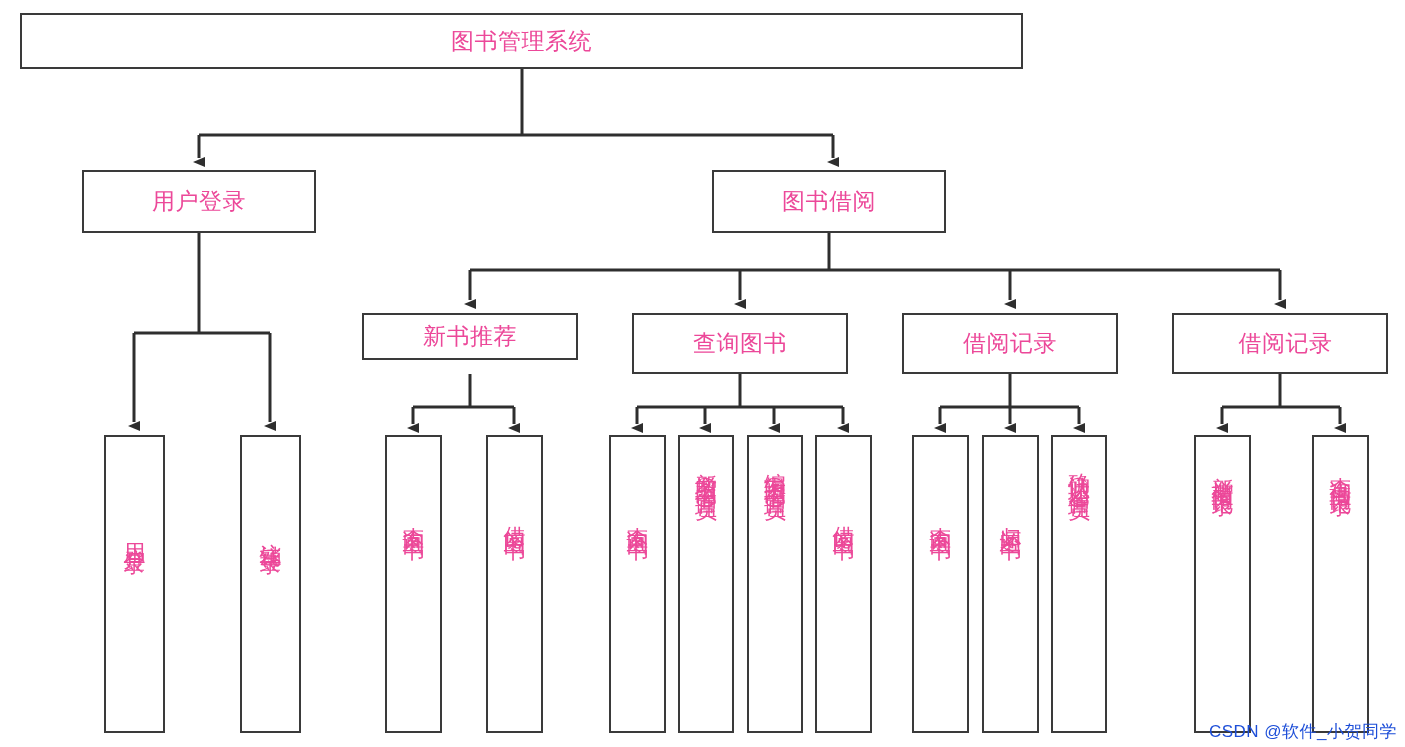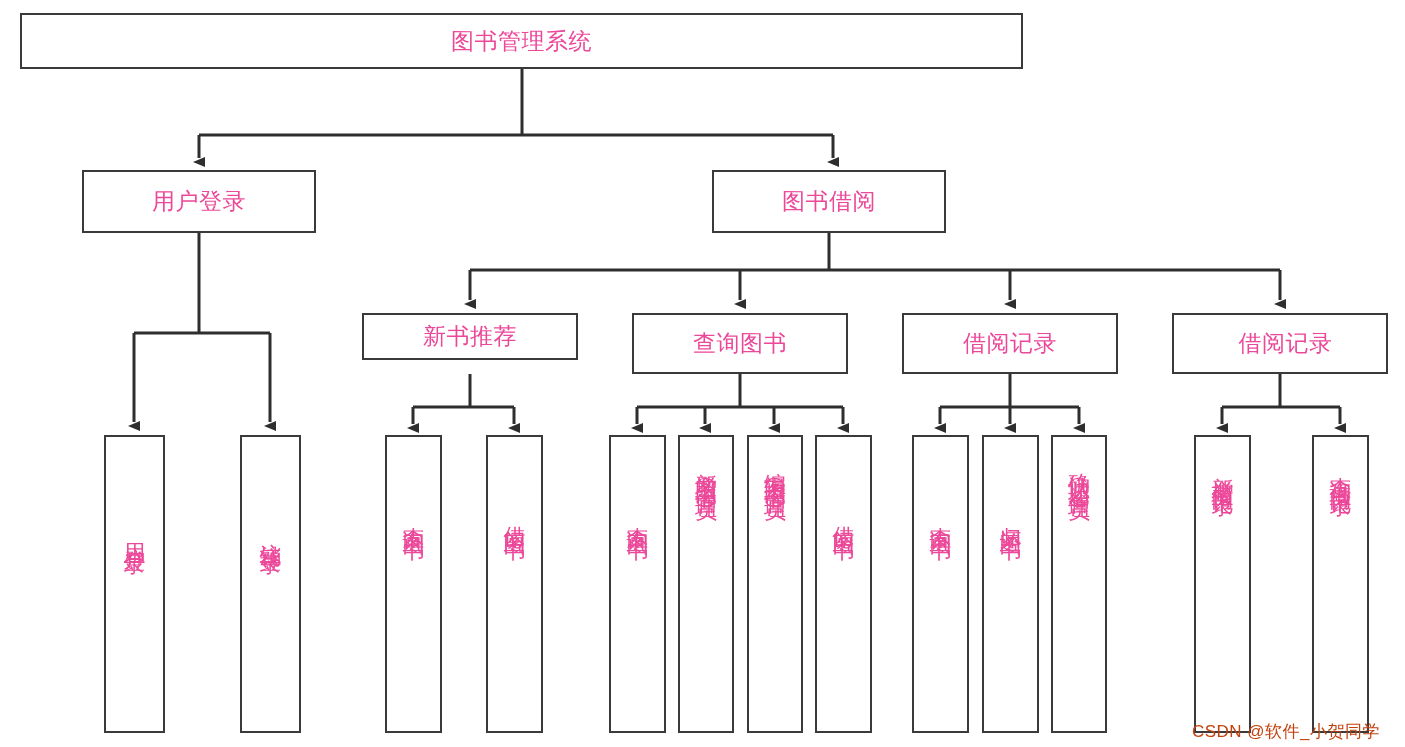--- a/index.html
+++ b/index.html
@@ -58,24 +58,24 @@
     margin-top: 74px;
   }
   .node.vertical.mid2 .label {
     margin-top: 58px;
   }
   .node.vertical.top .label {
     margin-top: 4px;
   }
   #watermark {
     position: absolute;
-    right: 25px;
+    right: 8px;
     bottom: 4px;
     font-size: 17px;
-    color: #c2410c;
+    color: #1d4ed8;
     letter-spacing: 0.5px;
     white-space: nowrap;
   }
 </style>
 </head>
 <body>
 
 <div id="canvas">
 
   <svg class="edges" viewBox="0 0 1405 747">

